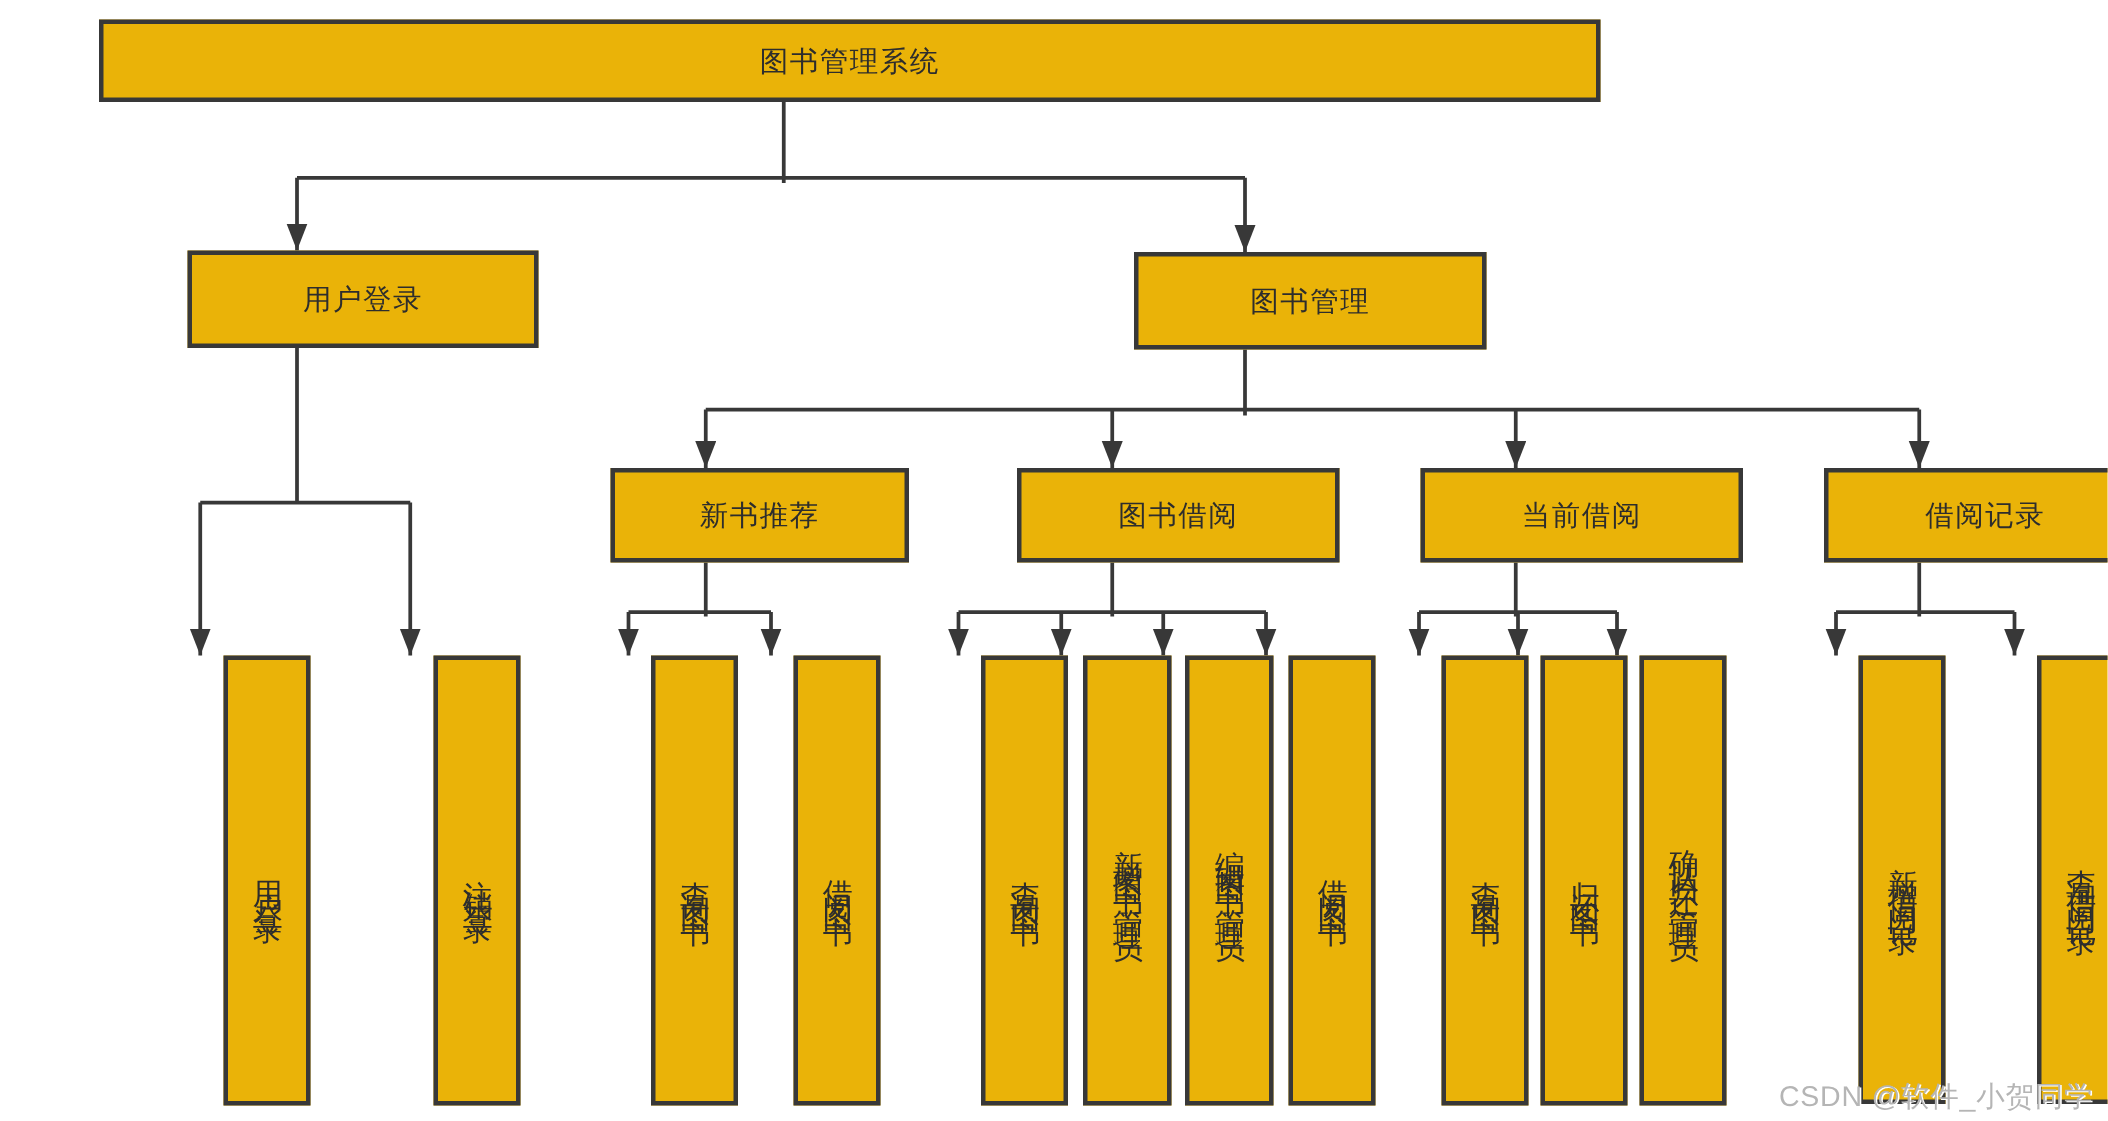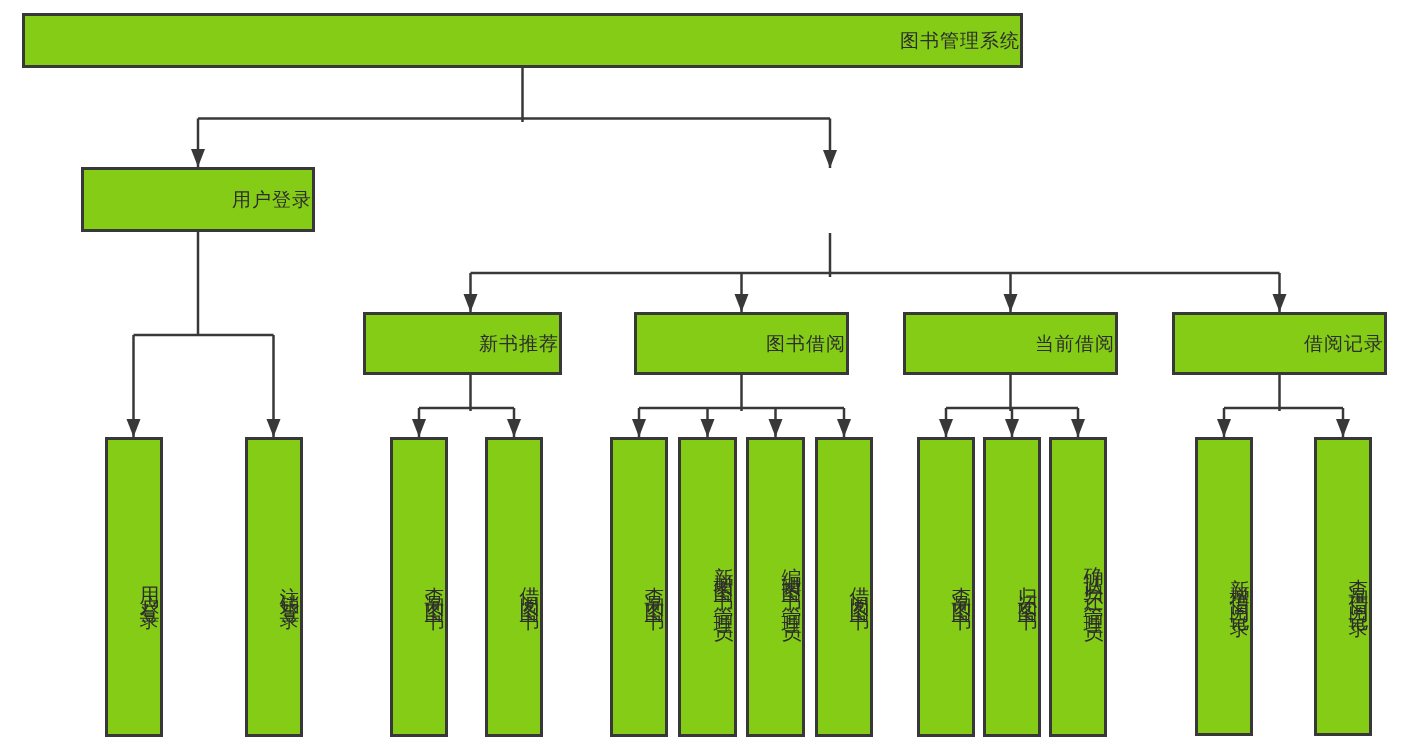--- a/index.html
+++ b/index.html
@@ -30,26 +30,27 @@
     stroke-width: 2.5;
     fill: none;
   }
   #arrowhead-path {
     fill: var(--line);
     stroke: none;
   }
   .box {
     position: absolute;
     box-sizing: border-box;
-    background: #84cc16;
+    background: #eab308;
     border: 3px solid var(--line);
     display: flex;
     align-items: center;
-    justify-content: flex-end;
+    justify-content: center;
     color: var(--text);
+    margin-left: 44px;
   }
   .box.h span {
     font-size: 19px;
     letter-spacing: 1px;
     white-space: nowrap;
   }
   .box.v span {
     writing-mode: vertical-rl;
     text-orientation: mixed;
     font-size: 20px;
@@ -121,20 +122,23 @@
     <path class="cline" d="M1343,408 V437" marker-end="url(#ah)"></path>
   </svg>
 
   <div class="box h" style="left:22px; top:13px; width:1001px; height:55px;">
     <span>图书管理系统</span>
   </div>
 
   <div class="box h" style="left:81px; top:167px; width:234px; height:65px;">
     <span>用户登录</span>
   </div>
+  <div class="box h" style="left:712px; top:168px; width:235px; height:65px;">
+    <span>图书管理</span>
+  </div>
 
   <div class="box h" style="left:363px; top:312px; width:199px; height:63px;">
     <span>新书推荐</span>
   </div>
   <div class="box h" style="left:634px; top:312px; width:215px; height:63px;">
     <span>图书借阅</span>
   </div>
   <div class="box h" style="left:903px; top:312px; width:215px; height:63px;">
     <span>当前借阅</span>
   </div>
@@ -179,14 +183,15 @@
     <span>确认归还（管理员）</span>
   </div>
 
   <div class="box v" style="left:1195px; top:437px; width:58px; height:299px;">
     <span>新增借阅记录</span>
   </div>
   <div class="box v" style="left:1314px; top:437px; width:58px; height:299px;">
     <span>查询借阅记录</span>
   </div>
 
+  <div id="watermark">CSDN @软件_小贺同学</div>
 
 </div>
 
 </body></html>

